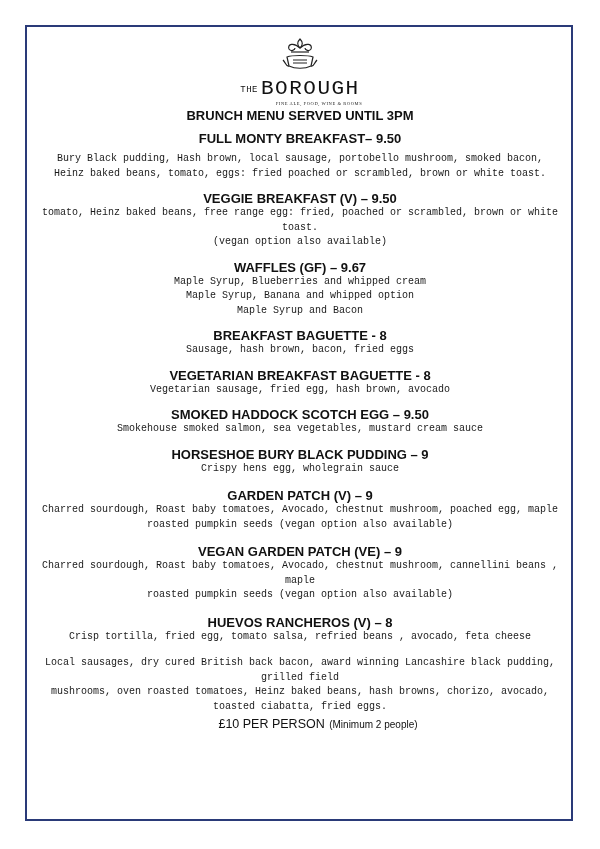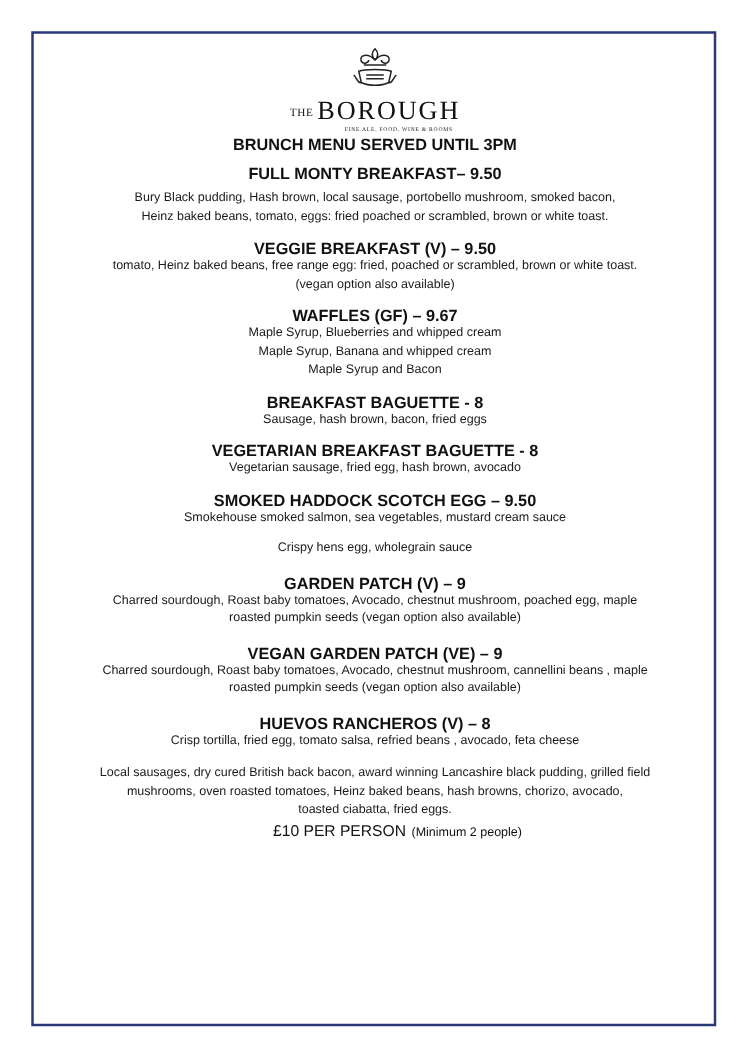--- a/index.html
+++ b/index.html
@@ -1,26 +1,26 @@
 <!DOCTYPE html>
 <html><head>
   <meta charset="utf-8">
   <style>
     html, body { margin: 0; padding: 0; background: #ffffff; }
     body { width: 600px; height: 849px; position: relative; overflow: hidden; font-family: "Liberation Sans", sans-serif; color: #111; }
     .frame { position: absolute; left: 25px; top: 25px; width: 548px; height: 796px; border: 2px solid #2a3a78; box-sizing: border-box; }
     .logo { position: absolute; left: 0; right: 0; top: 36px; text-align: center; }
     .crest { display: block; margin: 0 auto; width: 46px; height: 40px; }
-    .brand { font-family: Liberation Serif, serif; color: #111; margin-top: 2px; line-height: 1; text-align: center; }
+    .brand { font-family: Liberation Mono, monospace; color: #111; margin-top: 2px; line-height: 1; text-align: center; }
     .brand .the { font-size: 9px; letter-spacing: 0.5px; margin-right: 3px; vertical-align: 2px; }
     .brand .name { font-size: 21px; letter-spacing: 1.5px; }
     .tagline { font-family: "Liberation Serif", serif; font-size: 4.5px; letter-spacing: 0.6px; margin-top: 2px; margin-left: 38px; color: #222; }
     .content { position: absolute; left: 30px; right: 30px; top: 108px; text-align: center; }
     .h { font-weight: bold; font-size: 13px; line-height: 15px; color: #111; }
-    .d { font-size: 10px; line-height: 14.5px; color: #1a1a1a; }
+    .d { font-size: 10px; line-height: 14.5px; color: #1a1a1a; font-family: Liberation Mono, monospace; }
     .main-title { margin-bottom: 8px; }
     .sec { margin-bottom: 10px; }
     .sec.gap { margin-top: 12px; }
     .small-h { font-size: 9.5px; font-weight: bold; }
     .price-line .big { font-weight: normal; font-size: 12.5px; margin-left: 36px; }
     .price-line .note { font-size: 10px; margin-top: 36px; }
   </style>
 </head>
 <body>
 
@@ -56,40 +56,41 @@
 
   <div class="sec">
     <div class="h">VEGGIE BREAKFAST (V) – 9.50</div>
     <div class="d">tomato, Heinz baked beans, free range egg:  fried, poached or scrambled, brown or white toast.</div>
     <div class="d">(vegan option also available)</div>
   </div>
 
   <div class="sec">
     <div class="h">WAFFLES (GF) – 9.67</div>
     <div class="d">Maple Syrup, Blueberries and whipped cream</div>
-    <div class="d">Maple Syrup, Banana and whipped cream</div>
+    <div class="d">Maple Syrup, Banana and whipped option</div>
     <div class="d">Maple Syrup and Bacon</div>
   </div>
 
   <div class="sec">
     <div class="h">BREAKFAST BAGUETTE - 8</div>
     <div class="d">Sausage, hash brown, bacon, fried eggs</div>
   </div>
 
   <div class="sec">
     <div class="h">VEGETARIAN BREAKFAST BAGUETTE - 8</div>
     <div class="d">Vegetarian sausage, fried egg, hash brown, avocado</div>
   </div>
 
   <div class="sec">
     <div class="h">SMOKED HADDOCK SCOTCH EGG – 9.50</div>
     <div class="d">Smokehouse smoked salmon, sea vegetables, mustard cream sauce</div>
   </div>
 
   <div class="sec">
+    <div class="h">HORSESHOE BURY BLACK PUDDING – 9</div>
     <div class="d">Crispy hens egg, wholegrain sauce</div>
   </div>
 
   <div class="sec gap">
     <div class="h">GARDEN PATCH (V) – 9</div>
     <div class="d">Charred sourdough, Roast baby tomatoes, Avocado, chestnut mushroom, poached egg, maple</div>
     <div class="d">roasted pumpkin seeds (vegan option also available)</div>
   </div>
 
   <div class="sec gap">

